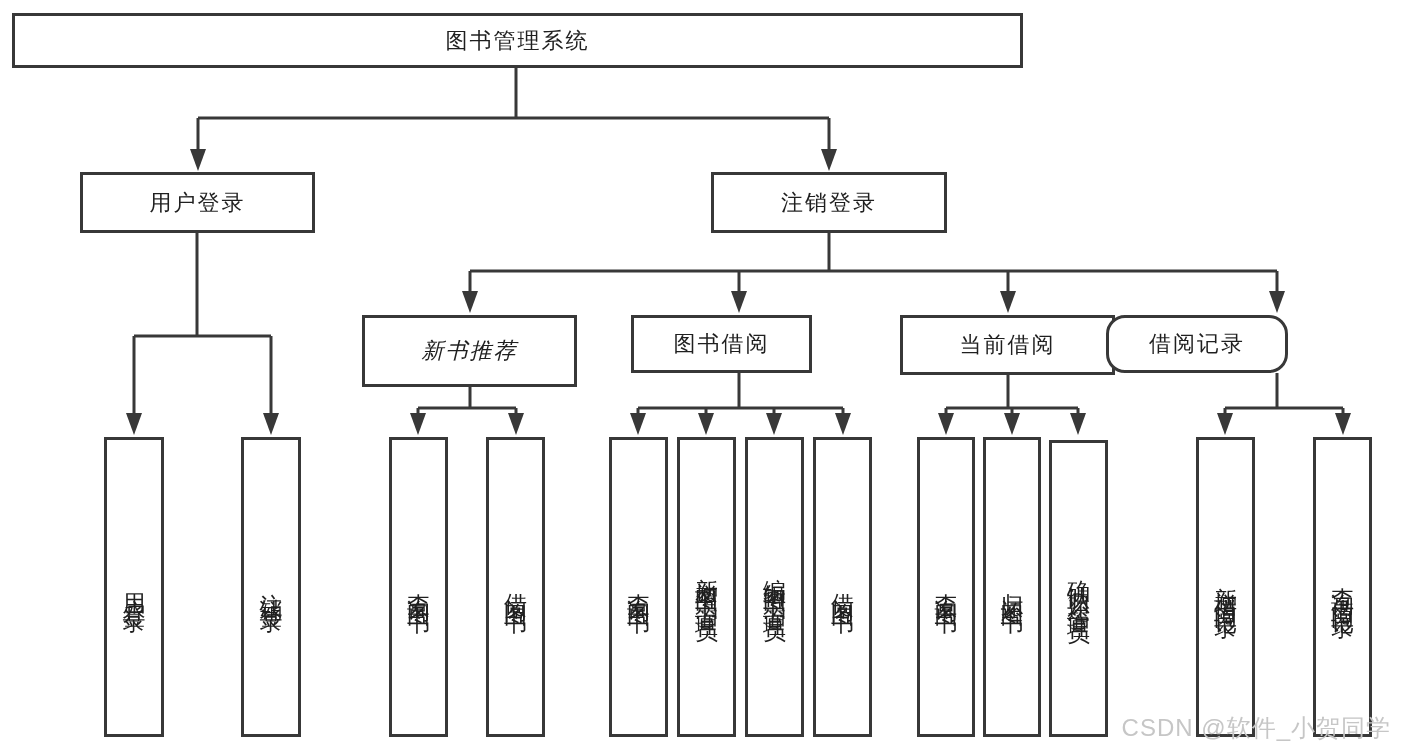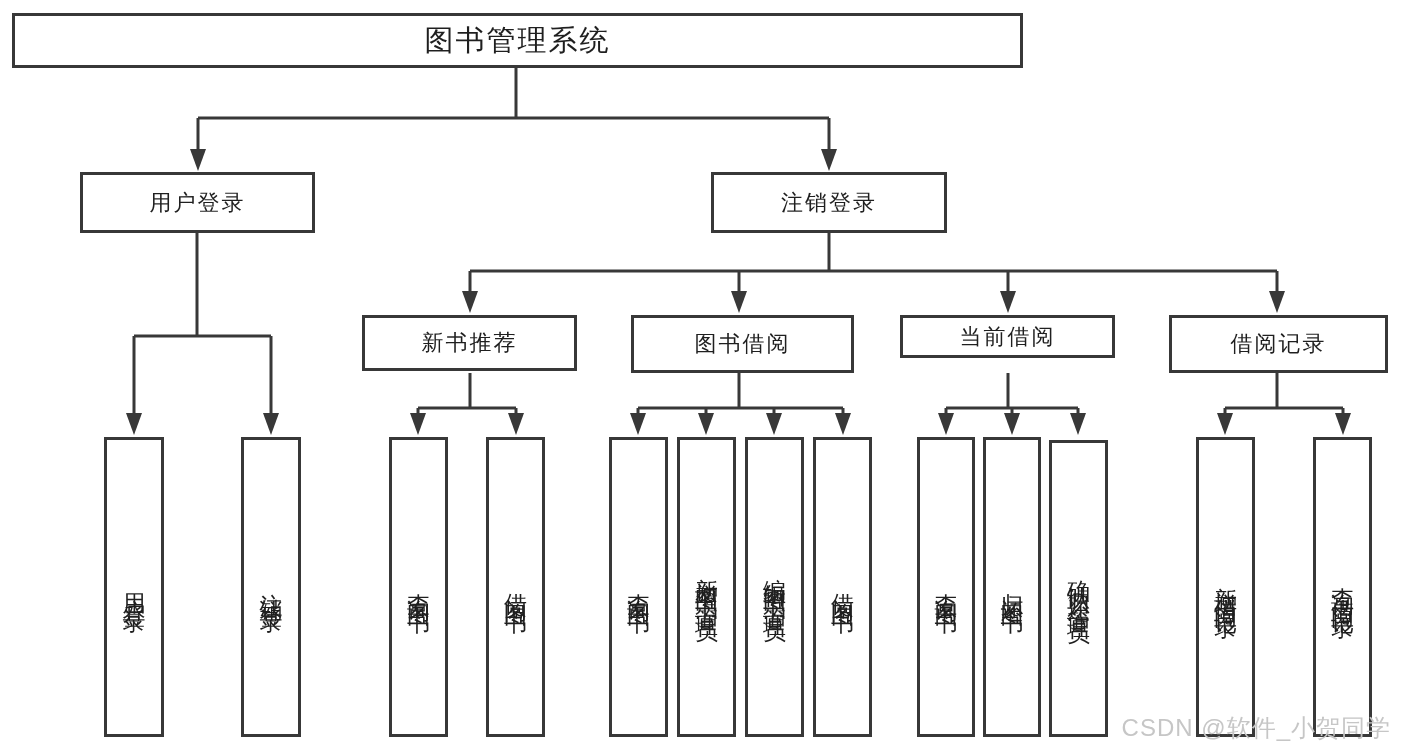--- a/index.html
+++ b/index.html
@@ -20,21 +20,21 @@
     box-sizing: border-box;
     background: #ffffff;
     border: 3px solid #383838;
     display: flex;
     align-items: center;
     justify-content: center;
     text-align: center;
   }
   .hbox { font-size: 22px; }
   .hbox .hlabel { letter-spacing: 2px; white-space: nowrap; }
-  .root-box { font-size: 29px; }
+  .root-box { font-size: 22px; }
   .vbox .vtext {
     writing-mode: vertical-rl;
     text-orientation: mixed;
     font-size: 23px;
     line-height: 1;
     letter-spacing: 6px;
     white-space: nowrap;
   }
   .watermark {
     position: absolute;
@@ -85,30 +85,30 @@
     <span class="hlabel">图书管理系统</span>
   </div>
 
   <div class="node hbox" style="left:80px;top:172px;width:235px;height:61px;">
     <span class="hlabel">用户登录</span>
   </div>
   <div class="node hbox" style="left:711px;top:172px;width:236px;height:61px;">
     <span class="hlabel">注销登录</span>
   </div>
 
-  <div class="node hbox" style="left:362px;top:315px;width:215px;height:56px;">
+  <div class="node hbox" style="left:362px;top:315px;width:215px;height:72px;font-style:italic;">
     <span class="hlabel">新书推荐</span>
   </div>
-  <div class="node hbox" style="left:631px;top:315px;width:223px;height:58px;justify-content:center;">
+  <div class="node hbox" style="left:631px;top:315px;width:181px;height:58px;justify-content:center;">
     <span class="hlabel">图书借阅</span>
   </div>
-  <div class="node hbox" style="left:900px;top:315px;width:215px;height:43px;">
+  <div class="node hbox" style="left:900px;top:315px;width:215px;height:60px;">
     <span class="hlabel">当前借阅</span>
   </div>
-  <div class="node hbox" style="left:1169px;top:315px;width:219px;height:58px;">
+  <div class="node hbox" style="left:1106px;top:315px;width:182px;height:58px;border-radius:19px;">
     <span class="hlabel">借阅记录</span>
   </div>
 
   <div class="node vbox" style="left:104px;top:437px;width:60px;height:300px;">
     <span class="vtext">用户登录</span>
   </div>
   <div class="node vbox" style="left:241px;top:437px;width:60px;height:300px;">
     <span class="vtext">注销登录</span>
   </div>
 

